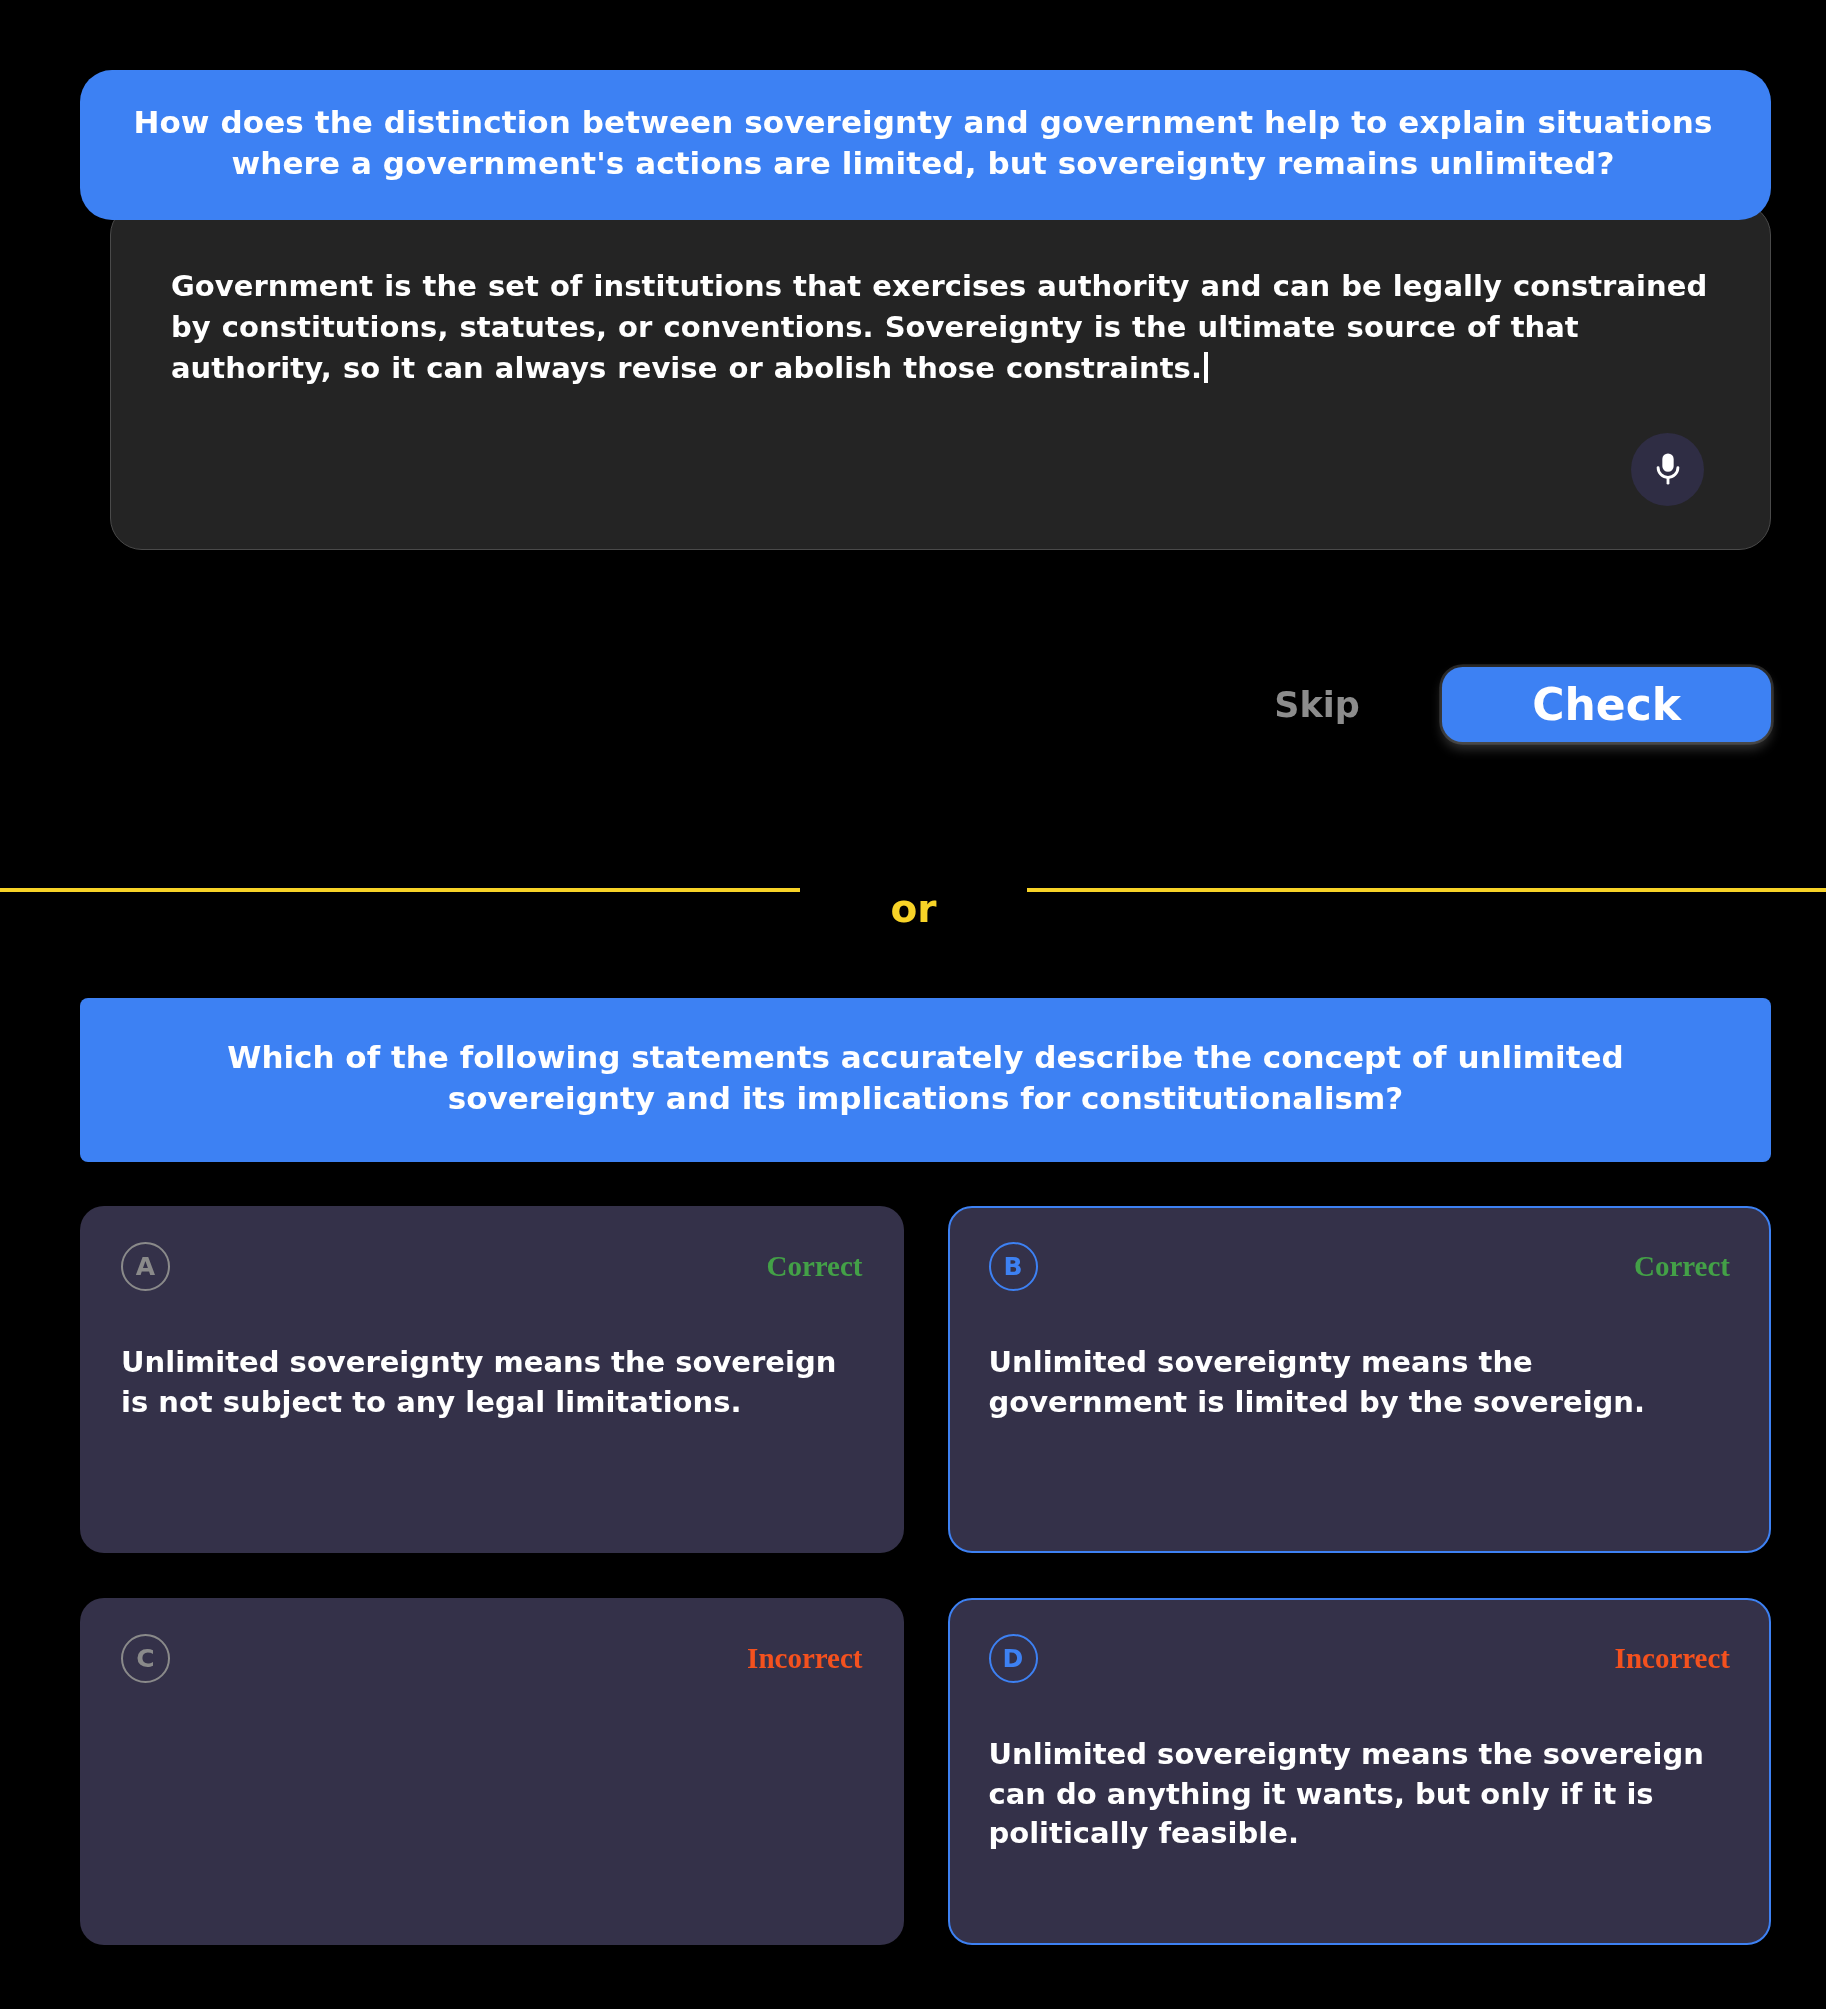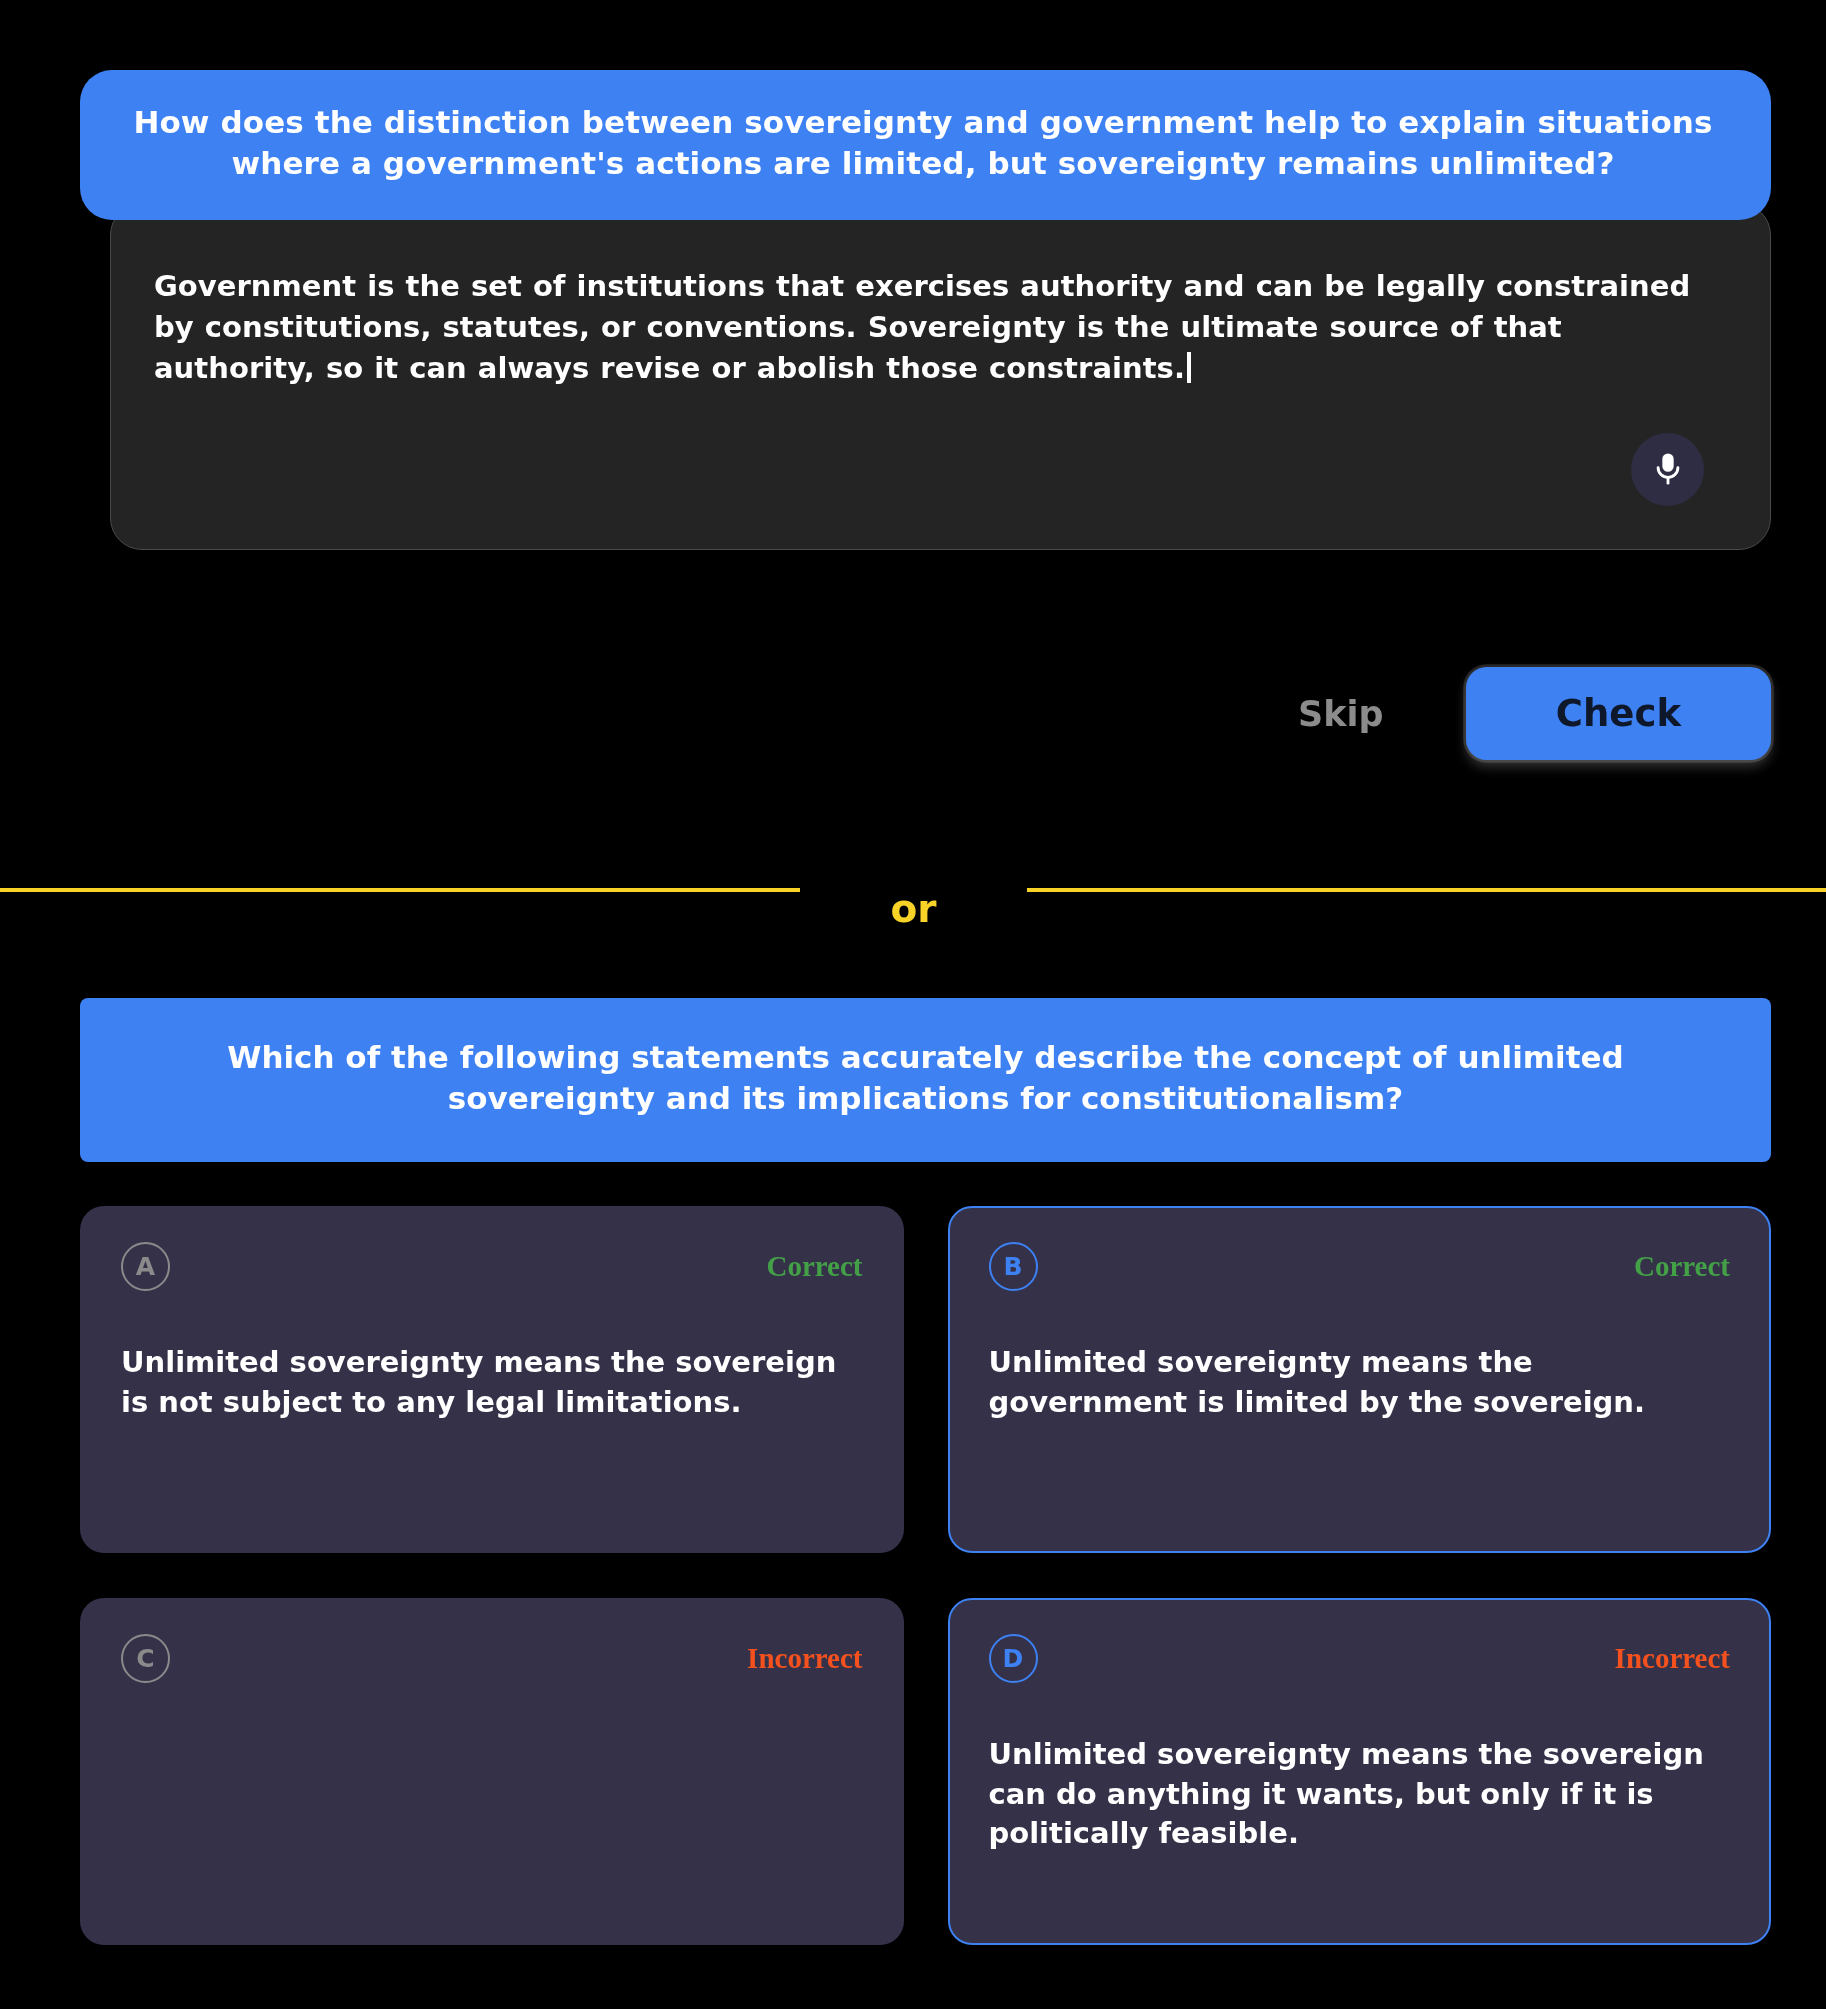--- a/index.html
+++ b/index.html
@@ -45,21 +45,21 @@
   }
 
   .answer-area {
     position: relative;
     margin: -17px 0 0 30px;
     width: 1661px;
     min-height: 347px;
     background: #242424;
     border: 1.9px solid #4a4a4a;
     border-radius: 32px;
-    padding: 62px 60px 37px 43px;
+    padding: 62px 60px 37px 60px;
     z-index: 2;
   }
 
   .answer-text {
     color: #ffffff;
     font-size: 29px;
     font-weight: bold;
     line-height: 1.42;
     letter-spacing: 0.05px;
     word-spacing: 0.9px;
@@ -111,25 +111,25 @@
     font-weight: bold;
     font-family: "DejaVu Sans", sans-serif;
     cursor: pointer;
     padding: 5.6px 9.4px;
   }
 
   .check-button {
     background: #3d81f3;
     border: none;
     border-radius: 20.6px;
-    color: #0f172a;
-    font-size: 37px;
+    color: #ffffff;
+    font-size: 44px;
     font-weight: bold;
     font-family: "DejaVu Sans", sans-serif;
-    padding: 25px 90px;
+    padding: 12px 90px;
     cursor: pointer;
     box-shadow: 0 6.6px 12px rgba(255,255,255,0.20),
                 0 0 0 2.8px rgba(120,120,120,0.30);
   }
 
   
   .or-divider {
     position: absolute;
     left: 0;
     top: 862px;

